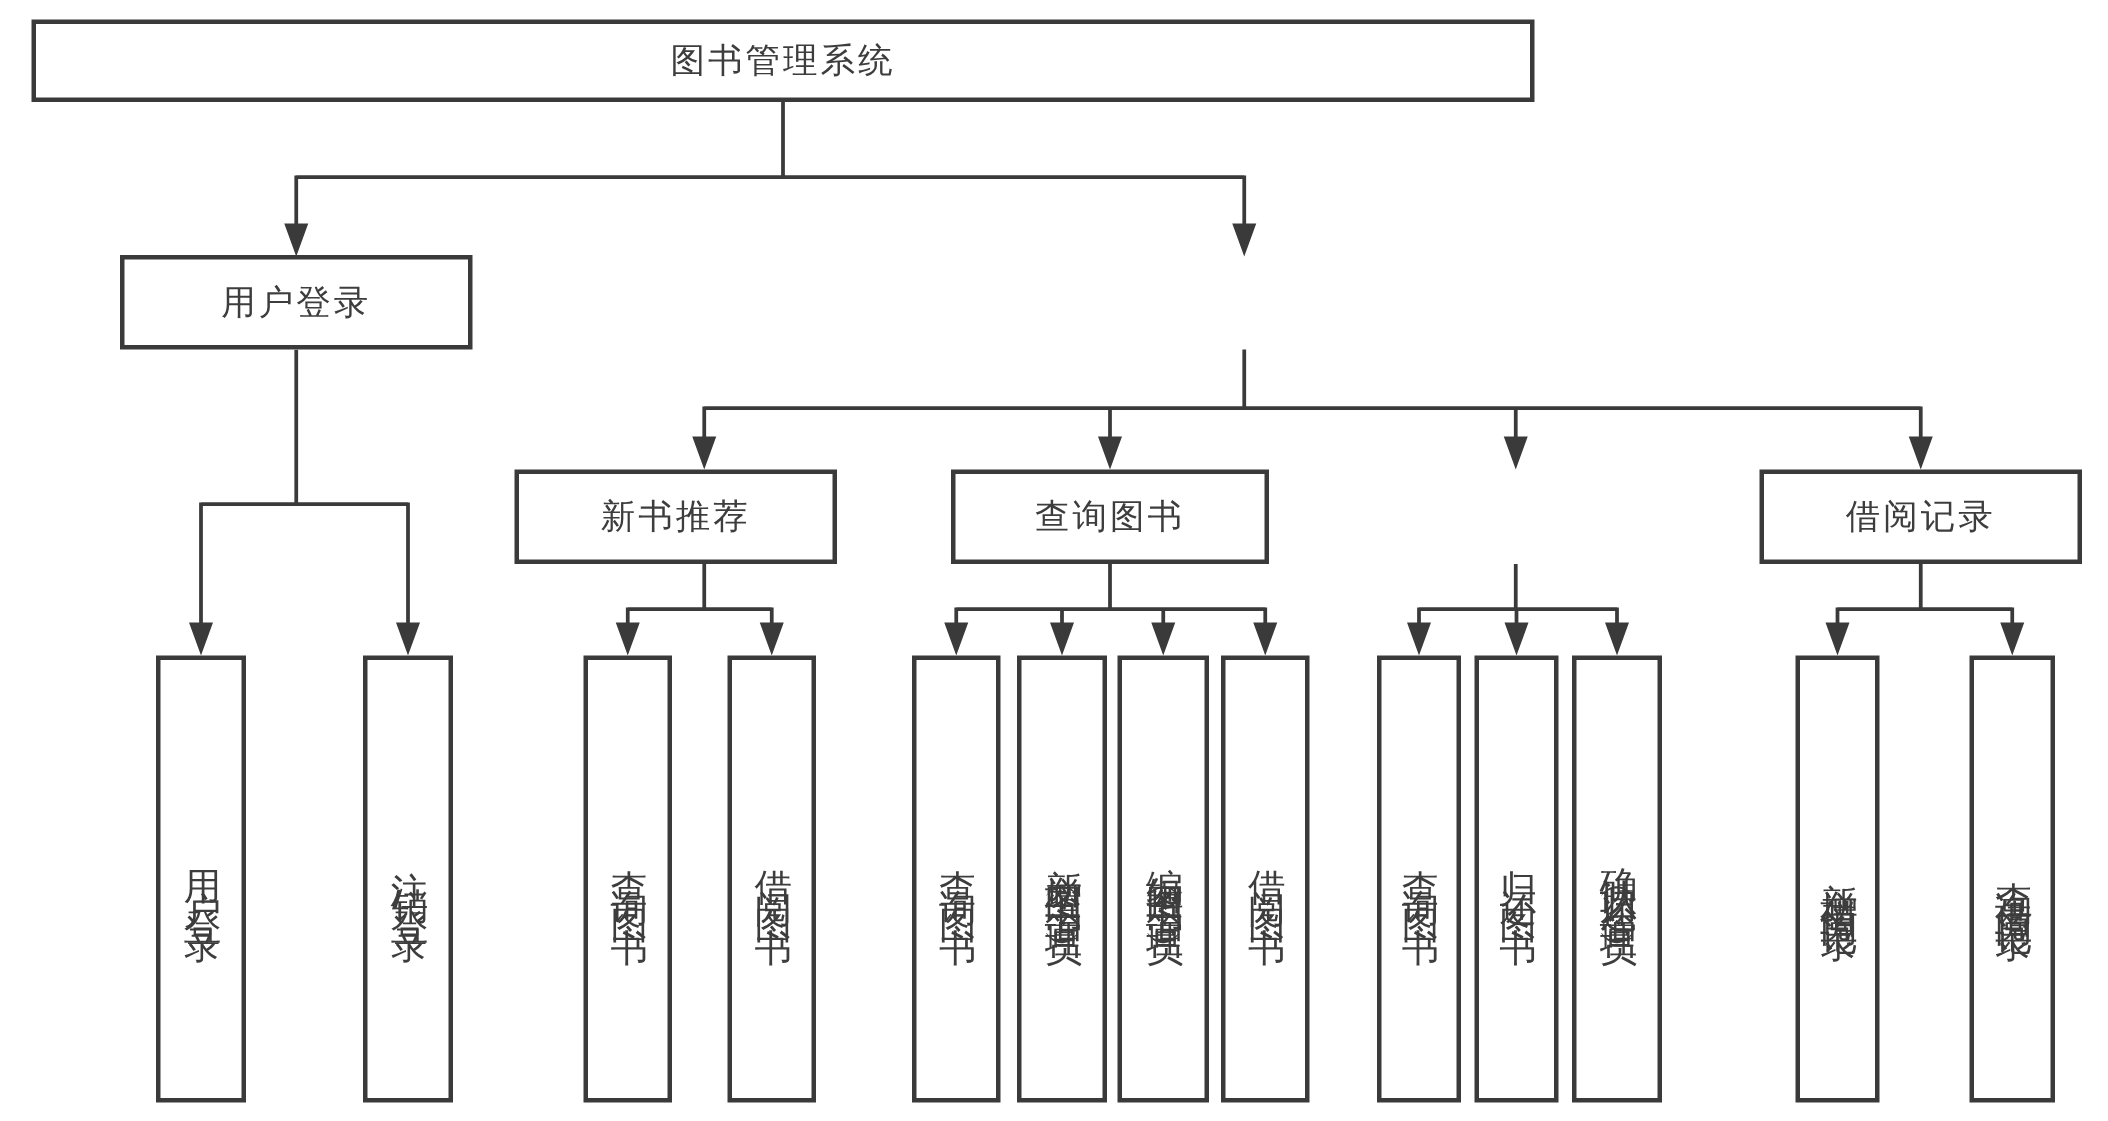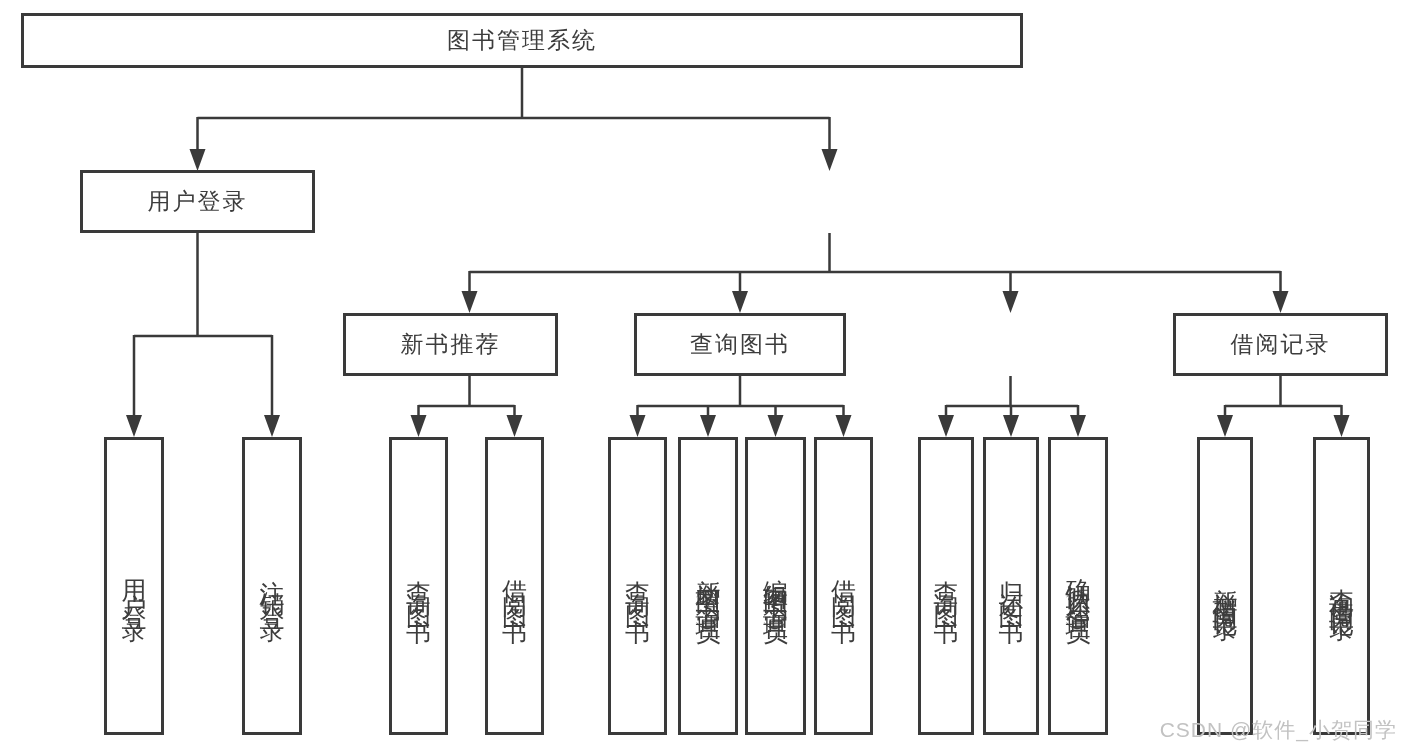--- a/index.html
+++ b/index.html
@@ -139,15 +139,14 @@
     <span class="lbl">确认归还（管理员）</span>
   </div>
 
   <div class="box leaf" style="left:1197px;top:437px;width:56px;height:298px">
     <span class="lbl">新增借阅记录</span>
   </div>
   <div class="box leaf" style="left:1313px;top:437px;width:57px;height:298px">
     <span class="lbl">查询借阅记录</span>
   </div>
 
-  <div class="watermark">CSDN @软件_小贺同学</div>
 
 </div>
 
 </body></html>

